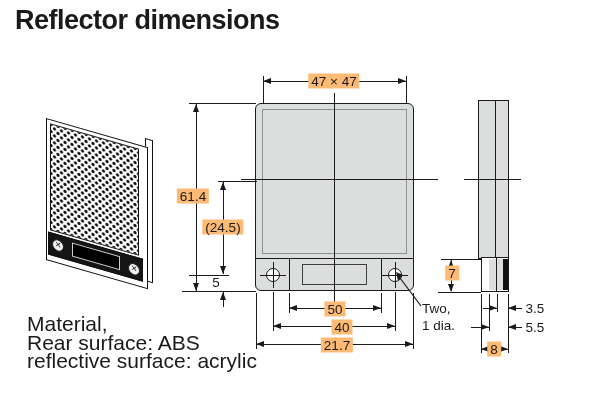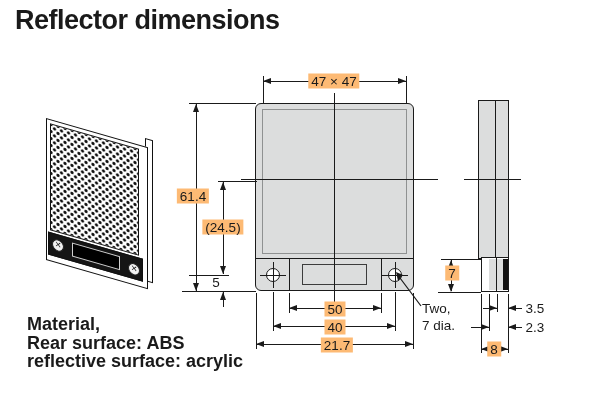--- a/index.html
+++ b/index.html
@@ -45,21 +45,21 @@
   #illus-flange{position:absolute;left:1px;top:112px;width:95px;height:23px;
       background:#151515;border:1px solid #111;box-sizing:border-box;}
   .screw{position:absolute;width:12px;height:12px;border-radius:50%;
       background:#f2f2f2;border:1px solid #222;box-sizing:border-box;
       font-size:8px;line-height:10px;text-align:center;color:#111;}
   .illus-bar{position:absolute;left:23px;top:3px;width:48px;height:14px;
       background:#000;border:1px solid #cfcfcf;box-sizing:border-box;}
   
   #title{position:absolute;left:15px;top:5px;font-size:27px;font-weight:bold;letter-spacing:-0.5px;}
   #model{position:absolute;left:27px;top:43px;font-size:19px;font-weight:bold;}
-  #material{position:absolute;left:27px;top:315px;font-size:18px;line-height:18.5px;font-weight:bold;}
+  #material{position:absolute;left:27px;top:315px;font-size:21px;line-height:18.5px;}
   .note{position:absolute;font-size:13.5px;line-height:17px;}
 </style>
 </head>
 <body>
 
 <div id="canvas">
 
   <div id="title">Reflector dimensions</div>
 
   <div id="illus">
@@ -119,36 +119,36 @@
   <div class="hl" style="left:289px;top:308.3px;width:92px;"></div>
   <div class="ar aL" style="left:289px;top:305.4px;"></div>
   <div class="ar aR" style="left:373px;top:305.4px;"></div>
   <div class="dim dimbg" style="left:335px;top:308.5px;">50</div>
 
   <div class="vl" style="left:272.7px;top:292px;height:39px;"></div>
   <div class="vl" style="left:394.7px;top:292px;height:39px;"></div>
   <div class="hl" style="left:273px;top:326.3px;width:122px;"></div>
   <div class="ar aL" style="left:273px;top:323.4px;"></div>
   <div class="ar aR" style="left:387px;top:323.4px;"></div>
-  <div class="dim dimbg" style="left:335px;top:326.5px;">40</div>
+  <div class="dim dimbg" style="left:342px;top:326.5px;">40</div>
 
   <div class="vl" style="left:255.7px;top:293px;height:56px;"></div>
   <div class="vl" style="left:412.7px;top:293px;height:56px;"></div>
   <div class="hl" style="left:256px;top:344.3px;width:157px;"></div>
   <div class="ar aL" style="left:256px;top:341.4px;"></div>
   <div class="ar aR" style="left:405px;top:341.4px;"></div>
   <div class="dim dimbg" style="left:337px;top:344.5px;">21.7</div>
 
   <svg class="abs" style="left:386px;top:266px;" width="42" height="46">
     <line x1="14" y1="12" x2="35" y2="40" stroke="#1a1a1a" stroke-width="1.2"></line>
     <polygon points="10,6 17,9 12,15" fill="#1a1a1a"></polygon>
   </svg>
   <div class="note" style="left:422px;top:300px;">
     <div>Two,</div>
-    <div>7 dia.</div>
+    <div>1 dia.</div>
   </div>
 
   <div class="side-part body-fill" style="left:478px;top:100px;width:19px;height:159px;"></div>
   <div class="side-part body-fill" style="left:495px;top:100px;width:14px;height:192px;"></div>
   <div class="side-part" style="left:481px;top:257px;width:28px;height:35px;background:#fff;"></div>
   <div class="abs body-fill" style="left:489px;top:259px;width:15px;height:31px;"></div>
   <div class="abs" style="left:503px;top:259px;width:5px;height:31px;background:#111;"></div>
   <div class="vl" style="left:495.5px;top:258px;height:33px;"></div>
   <div class="hl" style="left:464px;top:179.3px;width:57px;height:1px;"></div>
 
@@ -167,21 +167,21 @@
   <div class="hl" style="left:483px;top:307.7px;width:14px;"></div>
   <div class="ar aR" style="left:489px;top:304.8px;"></div>
   <div class="hl" style="left:508px;top:307.7px;width:14px;"></div>
   <div class="ar aL" style="left:508px;top:304.8px;"></div>
   <div class="dim" style="left:535px;top:308px;">3.5</div>
 
   <div class="hl" style="left:471px;top:326.7px;width:18px;"></div>
   <div class="ar aR" style="left:481px;top:323.8px;"></div>
   <div class="hl" style="left:508px;top:326.7px;width:14px;"></div>
   <div class="ar aL" style="left:508px;top:323.8px;"></div>
-  <div class="dim" style="left:535px;top:327px;">2.3</div>
+  <div class="dim" style="left:535px;top:327px;">5.5</div>
 
   <div class="hl" style="left:481px;top:348.7px;width:27px;"></div>
   <div class="ar aL" style="left:481px;top:345.8px;"></div>
   <div class="ar aR" style="left:500px;top:345.8px;"></div>
   <div class="dim dimbg" style="left:494px;top:349px;">8</div>
 
   <div id="material">
     <div>Material,</div>
     <div>Rear surface: ABS</div>
     <div>reflective surface: acrylic</div>

